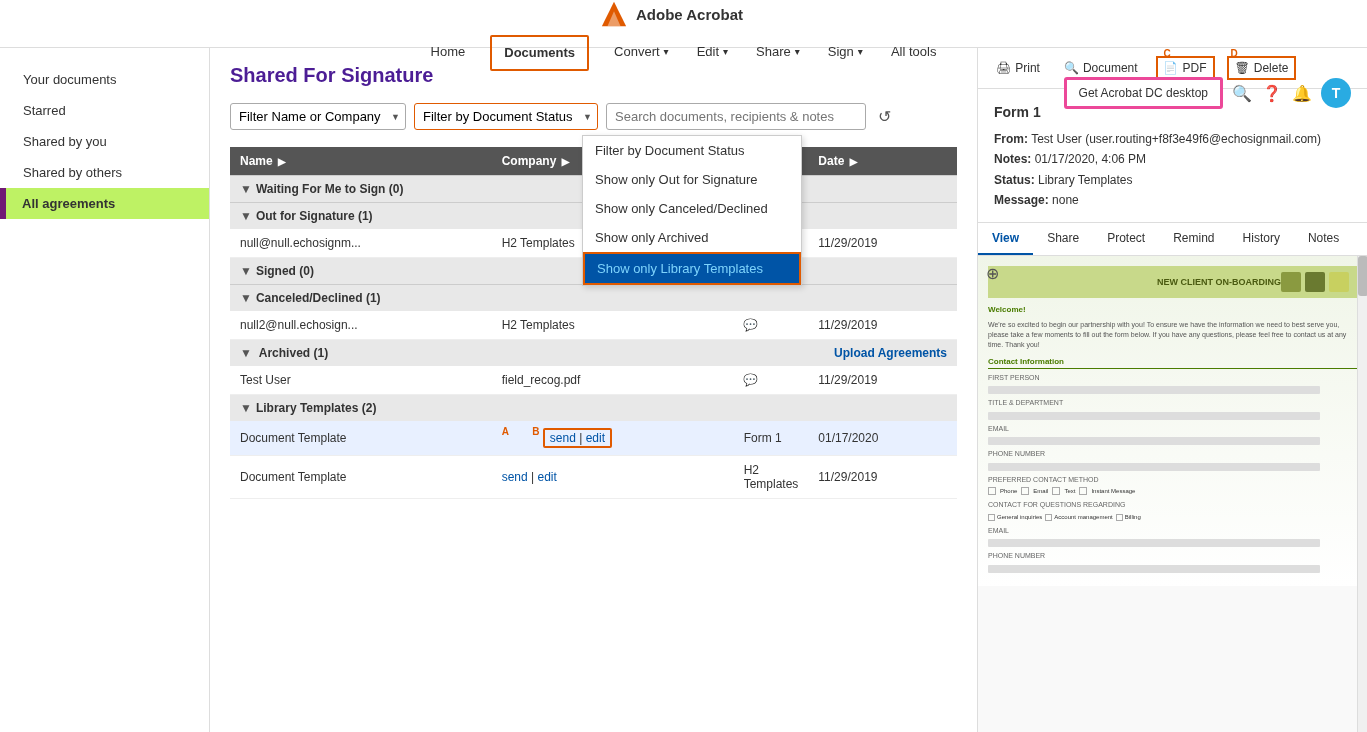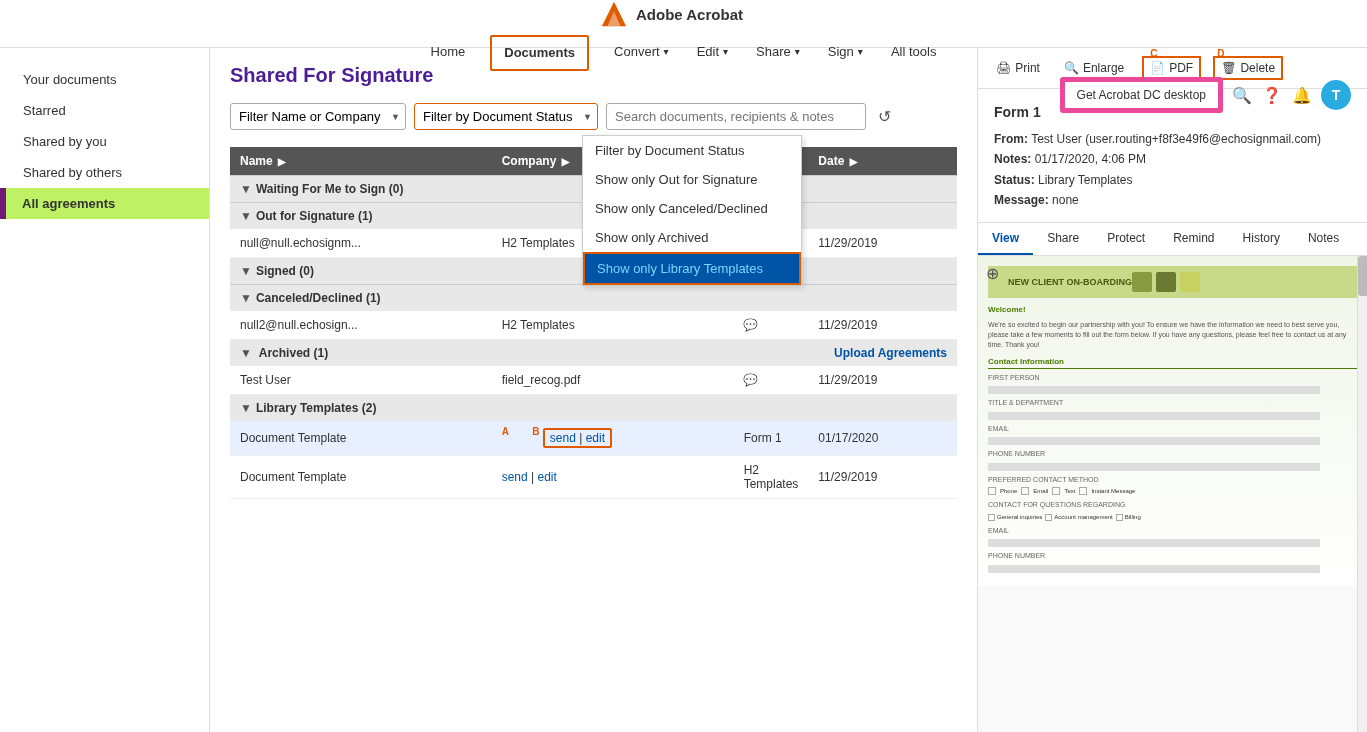--- a/index.html
+++ b/index.html
@@ -20,21 +20,21 @@
       font-size: 13px; color: #333; cursor: pointer; text-decoration: none;
       border-bottom: 3px solid transparent;
     }
     .nav-link-documents {
       border: 2px solid #e05a00; padding: 0 12px; height: 36px; border-radius: 2px;
       margin: 0 11px; display: flex; align-items: center; font-weight: bold;
     }
     .nav-caret { font-size: 10px; margin-left: 4px; }
     .nav-right { display: flex; align-items: center; gap: 8px; margin-left: auto; }
     .btn-acrobat-dc {
-      border: 5px solid #ec4899; padding: 6px 12px; border-radius: 3px;
+      border: 3px solid #ec4899; padding: 6px 12px; border-radius: 3px;
       font-size: 12px; background: #fff; cursor: pointer; color: #333;
     }
     .nav-icon { width: 22px; height: 22px; display: flex; align-items: center; justify-content: center; cursor: pointer; color: #555; font-size: 16px; }
     .avatar { width: 30px; height: 30px; border-radius: 50%; background: #29abe2; display: flex; align-items: center; justify-content: center; color: #fff; font-size: 14px; font-weight: bold; }
 
     
     .layout { display: flex; height: calc(732px - 48px); overflow: hidden; }
 
     
     .sidebar { width: 210px; background: #fff; border-right: 1px solid #ddd; padding: 16px 0; flex-shrink: 0; }
@@ -112,22 +112,22 @@
       border-bottom: 2px solid transparent;
     }
     .panel-tab.active { color: #0054a6; border-bottom: 2px solid #0054a6; font-weight: bold; }
 
     .panel-preview { flex: 1; overflow: hidden; background: #f9f9f9; position: relative; }
     .preview-img {
       width: 100%; background: linear-gradient(180deg, #f0f5e8 0%, #fff 100%);
       padding: 10px; font-size: 9px; color: #333; overflow: hidden;
     }
     .preview-header {
-      background: #c8d98a; padding: 6px 20px; margin-bottom: 6px;
-      display: flex; align-items: center; justify-content: flex-start;
+      background: #c8d98a; padding: 6px 8px; margin-bottom: 6px;
+      display: flex; align-items: center; justify-content: flex-end;
     }
     .preview-header-text { font-size: 9px; font-weight: bold; color: #4a5a10; }
     .preview-zoom { position: absolute; top: 8px; left: 8px; font-size: 16px; color: #555; cursor: pointer; }
     .form-preview-content { font-size: 8px; color: #333; line-height: 1.5; }
     .form-field-line { height: 8px; background: #ddd; margin: 3px 0; border-radius: 1px; }
     .form-label { font-size: 7px; color: #666; margin-top: 4px; }
     .welcome-text { font-size: 8px; color: #4a7c00; font-weight: bold; margin-bottom: 4px; }
     .form-section-title { font-size: 8px; color: #4a7c00; font-weight: bold; border-bottom: 1px solid #4a7c00; margin: 6px 0 3px; }
 
     .scrollbar-track {
@@ -317,21 +317,21 @@
   </main>
 
   <aside class="right-panel">
     <div class="panel-toolbar">
       <div class="panel-btn">
         <span>🖨</span>
         <span>Print</span>
       </div>
       <div class="panel-btn">
         <span>🔍</span>
-        <span>Enlarge</span>
+        <span>Document</span>
       </div>
       <div style="position:relative;">
         <sup style="color:#e05a00;font-weight:bold;font-size:10px;position:absolute;top:-8px;left:8px;">C</sup>
         <div class="panel-btn panel-btn-bordered">
           <span>📄</span>
           <span>PDF</span>
         </div>
       </div>
       <div style="position:relative;">
         <sup style="color:#e05a00;font-weight:bold;font-size:10px;position:absolute;top:-8px;left:4px;">D</sup>

